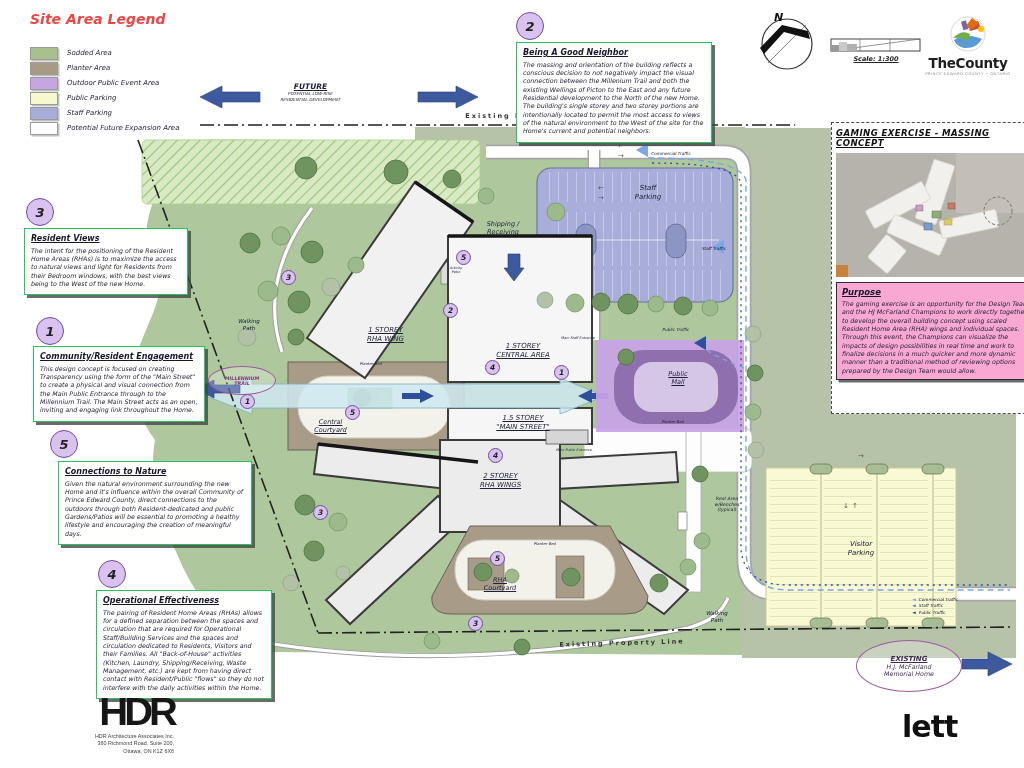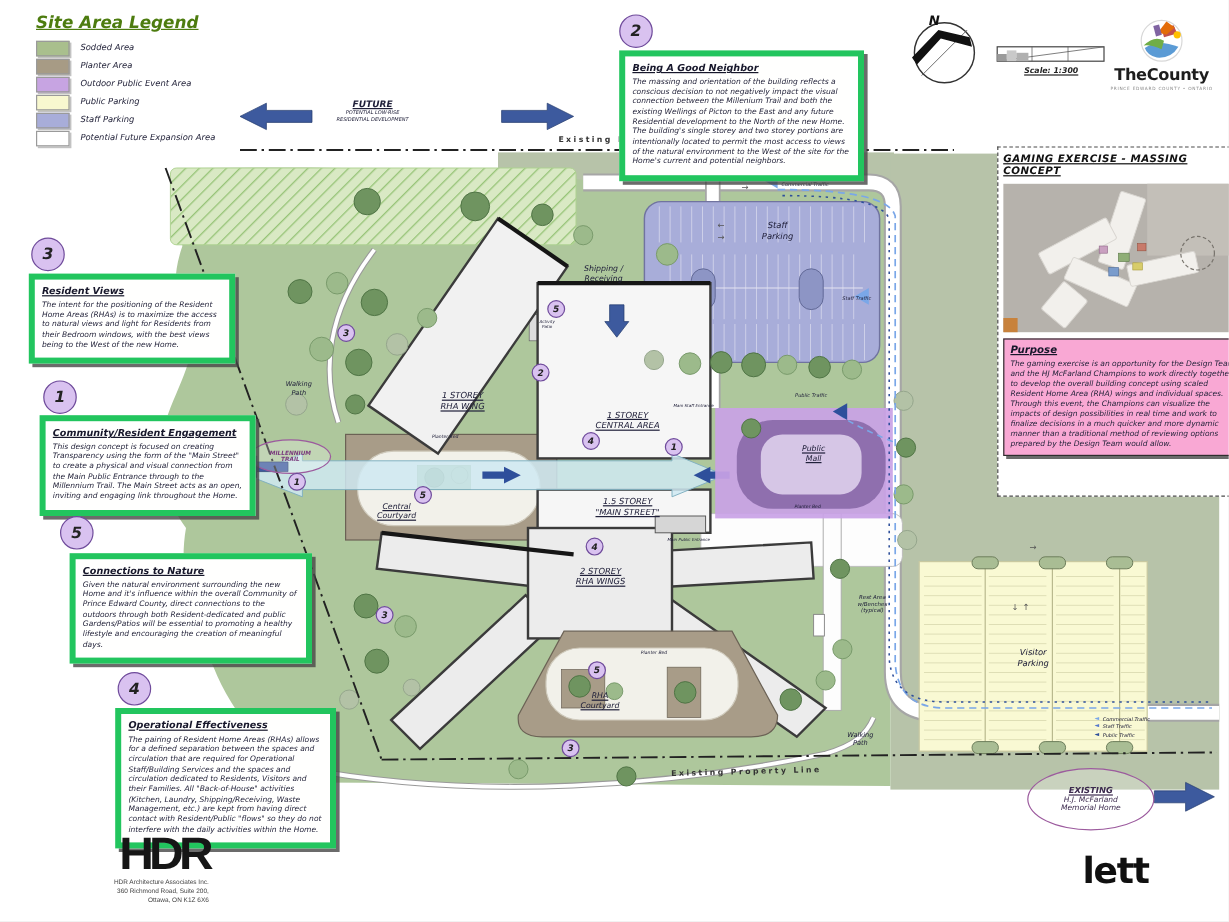--- a/index.html
+++ b/index.html
@@ -3,32 +3,32 @@
 <meta charset="utf-8">
 <style>
   html,body{margin:0;padding:0;background:#e8e8e8;}
   .page{position:relative;width:1024px;height:768px;background:#ffffff;overflow:hidden;
         font-family:"DejaVu Sans",sans-serif;color:#222;}
   svg{display:block;}
   #plan-svg{position:absolute;left:0;top:0;z-index:1;}
 
   
   .legend{position:absolute;left:30px;top:12px;z-index:6;}
-  .legend-title{font:italic 700 14px/1.1 "DejaVu Sans",sans-serif;text-decoration:underline;margin-bottom:7px;color:#4d7c0f;}
+  .legend-title{font:italic 700 14px/1.1 "DejaVu Sans",sans-serif;margin-bottom:20px;color:#ef4444;}
   .legend-row{display:flex;align-items:center;margin:2px 0;}
   .legend-swatch{width:26px;height:11px;border:1px solid #9a9a9a;box-shadow:1.5px 1.5px 0 rgba(120,120,120,.45);margin-right:9px;}
   .legend-label{font:italic 400 7px/1.1 "DejaVu Sans",sans-serif;color:#23233a;}
   .sw-0{background:#a9bf8d;} .sw-1{background:#a79b85;} .sw-2{background:#c7a4e2;}
   .sw-3{background:#f8f8cf;} .sw-4{background:#a8add9;} .sw-5{background:#ffffff;}
 
   
   .num-badge{position:absolute;border-radius:50%;background:#d9c2f0;border:1.4px solid #6f4b9b;
              display:flex;align-items:center;justify-content:center;color:#222;z-index:7;
              width:26px;height:26px;font:italic 700 13px "DejaVu Sans",sans-serif;}
-  .callout-box{position:absolute;background:#fffffe;border:5px solid #22c55e;
+  .callout-box{position:absolute;background:#fffffe;border:1px solid #22c55e;
                box-shadow:3px 3px 0 rgba(70,70,70,.8);padding:5px 6px 6px;z-index:6;}
   .callout-title{font:italic 700 8px/1.2 "DejaVu Sans",sans-serif;text-decoration:underline;margin:0 0 3px;color:#17172b;}
   .callout-body{font:italic 400 6.3px/1.33 "DejaVu Sans",sans-serif;color:#23233a;margin:0;}
 
   
   .gaming{position:absolute;left:831px;top:122px;width:210px;height:292px;background:#fff;
           border:1.6px dashed #4a4a4a;z-index:5;padding:4px;box-sizing:border-box;}
   .gaming-title{font:700 8.6px/1.2 "DejaVu Sans",sans-serif;font-style:italic;text-decoration:underline;letter-spacing:.4px;margin:1px 0 4px;color:#111;}
   .purpose-box{border:1px solid #2e2e2e;box-shadow:2.5px 2.5px 0 rgba(70,70,70,.8);padding:4px 5px;margin-top:5px;background:#f9a8d4;}
 

